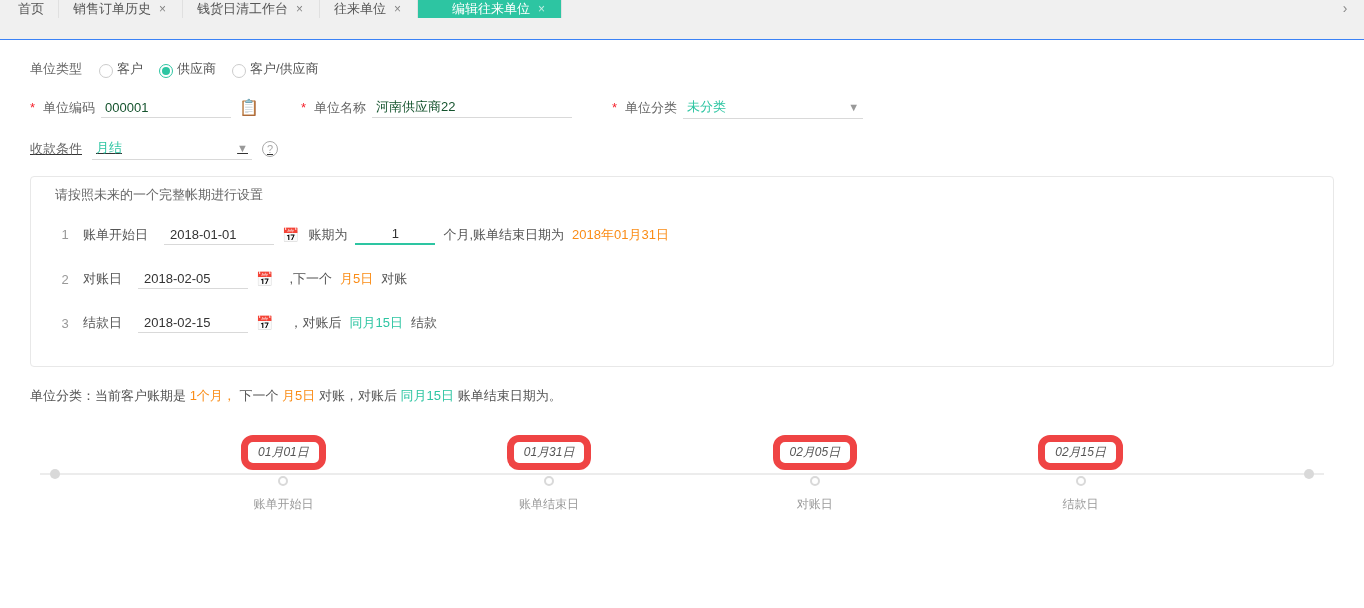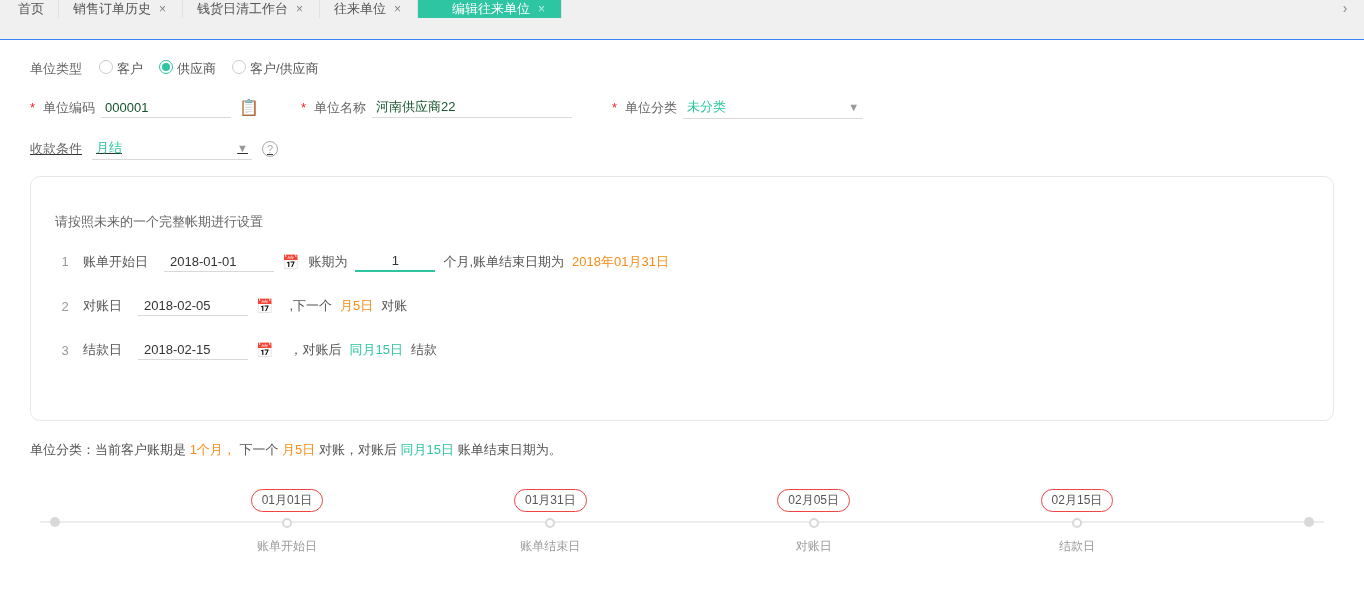--- a/index.html
+++ b/index.html
@@ -66,21 +66,21 @@
     }
     .required-star {
       color: #f5222d;
       margin-right: 2px;
     }
 
     .radio-group {
       display: flex; gap: 16px; align-items: center;
     }
     .radio-item {
-      display: flex; align-items: flex-start; gap: 4px; cursor: pointer; font-size: 13px; color: #555;
+      display: flex; align-items: flex-end; gap: 4px; cursor: pointer; font-size: 13px; color: #555;
     }
     .radio-circle {
       width: 14px; height: 14px; border-radius: 50%;
       border: 1px solid #ccc;
       display: flex; align-items: center; justify-content: center;
       background: #fff;
     }
     .radio-circle.checked {
       border-color: #2dc5a2;
     }
@@ -113,22 +113,22 @@
 
     .calendar-icon { color: #aaa; cursor: pointer; font-size: 14px; }
 
     .icon-btn {
       color: #aaa; cursor: pointer; font-size: 16px; padding: 0 2px;
     }
 
     
     .section-box {
       border: 1px solid #e8e8e8;
-      border-radius: 10px;
-      padding: 36px 24px;
+      border-radius: 4px;
+      padding: 9px 24px;
       margin-top: 10px;
     }
     .section-title {
       font-size: 13px;
       color: #666;
       margin-bottom: 20px;
     }
 
     
     .setting-row {
@@ -214,27 +214,28 @@
       align-items: center;
       gap: 6px;
     }
     .node-dot {
       width: 10px; height: 10px;
       background: #fff;
       border: 2px solid #d9d9d9;
       border-radius: 50%;
     }
     .node-badge {
-      border: 1px solid #ef4444;
+      border: 7px solid #ef4444;
       border-radius: 12px;
       padding: 2px 10px;
       font-size: 12px;
       color: #555;
       background: #fff;
       white-space: nowrap;
+      font-style: italic;
     }
     .node-label {
       font-size: 12px;
       color: #999;
       margin-top: 4px;
     }
     .timeline-end-dot {
       width: 10px; height: 10px;
       background: #d9d9d9;
       border-radius: 50%;

